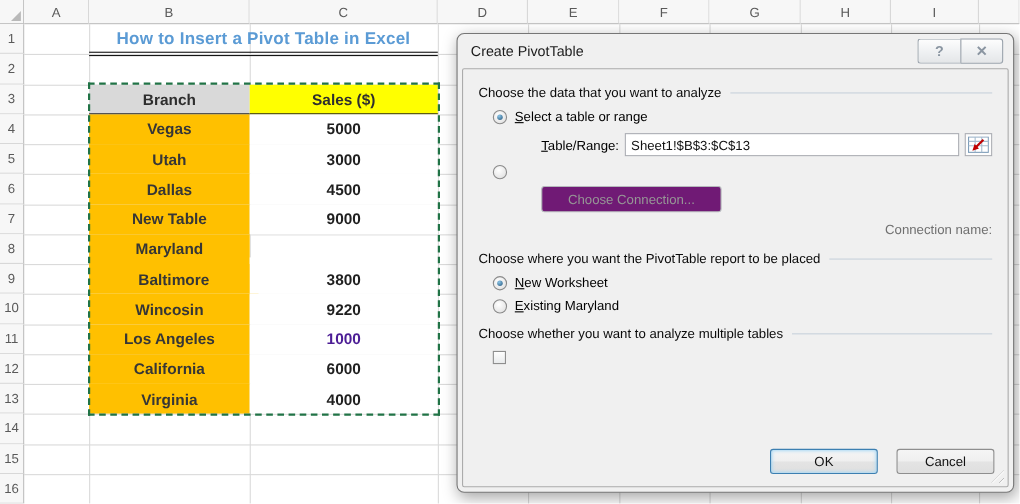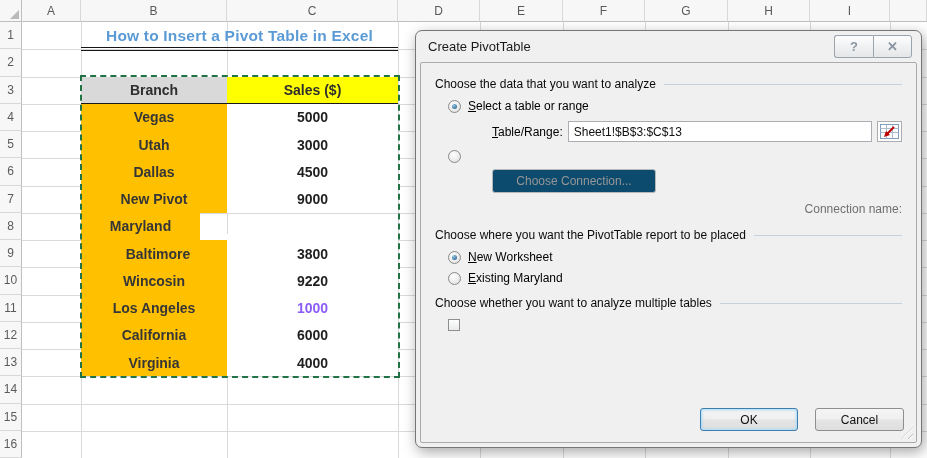--- a/index.html
+++ b/index.html
@@ -44,21 +44,21 @@
       border:1px solid #8A8A8A;background:radial-gradient(circle at 40% 35%,#FFFFFF,#DCDCDC);flex:0 0 auto;}
   .radio.sel::after{content:"";position:absolute;left:3px;top:3px;width:5px;height:5px;border-radius:50%;
       background:radial-gradient(circle at 35% 30%,#8CC6E8,#25567C);}
   .lbl .accel{text-decoration:underline;}
   .field-row{display:flex;align-items:center;gap:5px;margin:8px 0 0 57px;}
   .tb{flex:1;height:21px;box-sizing:border-box;border:1px solid #ABADB3;background:#fff;
       font-family:"Liberation Sans",sans-serif;font-size:12px;padding:0 5px;outline:none;color:#111;}
   .range-btn{width:25px;height:21px;box-sizing:border-box;border:1px solid #ABADB3;background:#FDFDFD;
       display:flex;align-items:center;justify-content:center;flex:0 0 auto;}
   .conn-btn{margin:6px 0 0 57px;width:164px;height:24px;box-sizing:border-box;border:1px solid #B5B8BB;
-      border-radius:3px;background:#0c4a6e;color:#969696;display:flex;align-items:center;justify-content:center;}
+      border-radius:3px;background:#701a75;color:#969696;display:flex;align-items:center;justify-content:center;}
   .conn-name{margin:9px 0 0 57px;color:#707070;text-align:right;}
   .chk-row{display:flex;align-items:center;gap:7px;margin:9px 0 0 13px;}
   .checkbox{width:12px;height:12px;box-sizing:border-box;border:1px solid #8E8E8E;
       background:linear-gradient(#FEFEFE,#E9EBEC);flex:0 0 auto;}
   .btn-row{position:absolute;right:12px;bottom:11px;display:flex;gap:17px;}
   .btn{height:23px;box-sizing:border-box;border:1px solid #8E8E8E;border-radius:3px;
       background:linear-gradient(#F5F5F5,#EFEFEF 48%,#E4E4E4 52%,#DFDFDF);
       display:flex;align-items:center;justify-content:center;color:#111;}
   .btn.ok{width:98px;border-color:#3C7FB1;box-shadow:inset 0 0 3px 1px #A9D9F5;}
   .btn.cancel{width:89px;}
@@ -125,30 +125,30 @@
       <div class="sheet-title" style="left: 81px; top: 22px; width: 317px; height: 27.25px;">How to Insert a Pivot Table in Excel</div>
       <div class="title-underline" style="left: 81px; top: 47.25px; width: 317px;"></div>
       <div class="cell thdr" style="left: 81px; top: 76.5px; width: 146px; height: 27.25px; background: var(--branch_header_fill);">Branch</div>
       <div class="cell thdr" style="left: 227px; top: 76.5px; width: 171px; height: 27.25px; background: var(--sales_header_fill);">Sales ($)</div>
       <div class="cell tcell" style="left: 81px; top: 103.75px; width: 146px; height: 27.25px; background: var(--branch_fill); color: rgb(54, 54, 54);">Vegas</div>
       <div class="cell tcell" style="left: 227px; top: 103.75px; width: 171px; height: 27.25px; background: rgb(255, 255, 255); color: rgb(31, 31, 31);">5000</div>
       <div class="cell tcell" style="left: 81px; top: 131px; width: 146px; height: 27.25px; background: var(--branch_fill); color: rgb(54, 54, 54);">Utah</div>
       <div class="cell tcell" style="left: 227px; top: 131px; width: 171px; height: 27.25px; background: rgb(255, 255, 255); color: rgb(31, 31, 31);">3000</div>
       <div class="cell tcell" style="left: 81px; top: 158.25px; width: 146px; height: 27.25px; background: var(--branch_fill); color: rgb(54, 54, 54);">Dallas</div>
       <div class="cell tcell" style="left: 227px; top: 158.25px; width: 171px; height: 27.25px; background: rgb(255, 255, 255); color: rgb(31, 31, 31);">4500</div>
-      <div class="cell tcell" style="left: 81px; top: 185.5px; width: 146px; height: 27.25px; background: var(--branch_fill); color: rgb(54, 54, 54);">New Pivot</div>
+      <div class="cell tcell" style="left: 81px; top: 185.5px; width: 146px; height: 27.25px; background: var(--branch_fill); color: rgb(54, 54, 54);">New Table</div>
       <div class="cell tcell" style="left: 227px; top: 185.5px; width: 171px; height: 27.25px; background: rgb(255, 255, 255); color: rgb(31, 31, 31);">9000</div>
-      <div class="cell tcell" style="left: 81px; top: 212.75px; width: 119px; height: 27.25px; background: var(--branch_fill); color: rgb(54, 54, 54);">Maryland</div>
+      <div class="cell tcell" style="left: 81px; top: 212.75px; width: 146px; height: 27.25px; background: var(--branch_fill); color: rgb(54, 54, 54);">Maryland</div>
       <div class="cell tcell" style="left: 227px; top: 202px; width: 171px; height: 27.25px; background: rgb(255, 255, 255); color: #4c1d95; margin-top: 32px;">5100</div>
       <div class="cell tcell" style="left: 81px; top: 240px; width: 154px; height: 27.25px; background: var(--branch_fill); color: rgb(54, 54, 54);">Baltimore</div>
       <div class="cell tcell" style="left: 227px; top: 240px; width: 171px; height: 27.25px; background: rgb(255, 255, 255); color: rgb(31, 31, 31);">3800</div>
       <div class="cell tcell" style="left: 81px; top: 267.25px; width: 146px; height: 27.25px; background: var(--branch_fill); color: rgb(54, 54, 54);">Wincosin</div>
       <div class="cell tcell" style="left: 227px; top: 267.25px; width: 171px; height: 27.25px; background: rgb(255, 255, 255); color: rgb(31, 31, 31);">9220</div>
       <div class="cell tcell" style="left: 81px; top: 294.5px; width: 146px; height: 27.25px; background: var(--branch_fill); color: rgb(54, 54, 54);">Los Angeles</div>
-      <div class="cell tcell" style="left: 227px; top: 294.5px; width: 171px; height: 27.25px; background: rgb(255, 255, 255); color: #8b5cf6;">1000</div>
+      <div class="cell tcell" style="left: 227px; top: 294.5px; width: 171px; height: 27.25px; background: rgb(255, 255, 255); color: #4c1d95;">1000</div>
       <div class="cell tcell" style="left: 81px; top: 321.75px; width: 146px; height: 27.25px; background: var(--branch_fill); color: rgb(54, 54, 54);">California</div>
       <div class="cell tcell" style="left: 227px; top: 321.75px; width: 171px; height: 27.25px; background: rgb(255, 255, 255); color: rgb(31, 31, 31);">6000</div>
       <div class="cell tcell" style="left: 81px; top: 349px; width: 146px; height: 27.25px; background: var(--branch_fill); color: rgb(54, 54, 54);">Virginia</div>
       <div class="cell tcell" style="left: 227px; top: 349px; width: 171px; height: 27.25px; background: rgb(255, 255, 255); color: rgb(31, 31, 31);">4000</div>
       <div class="marquee" style="left: 79.5px; top: 75px; width: 320px; height: 302.75px;"></div>
     </div>
 
   <div id="dlg">
     <div id="dlg-title">Create PivotTable</div>
     <div class="winbtns">

